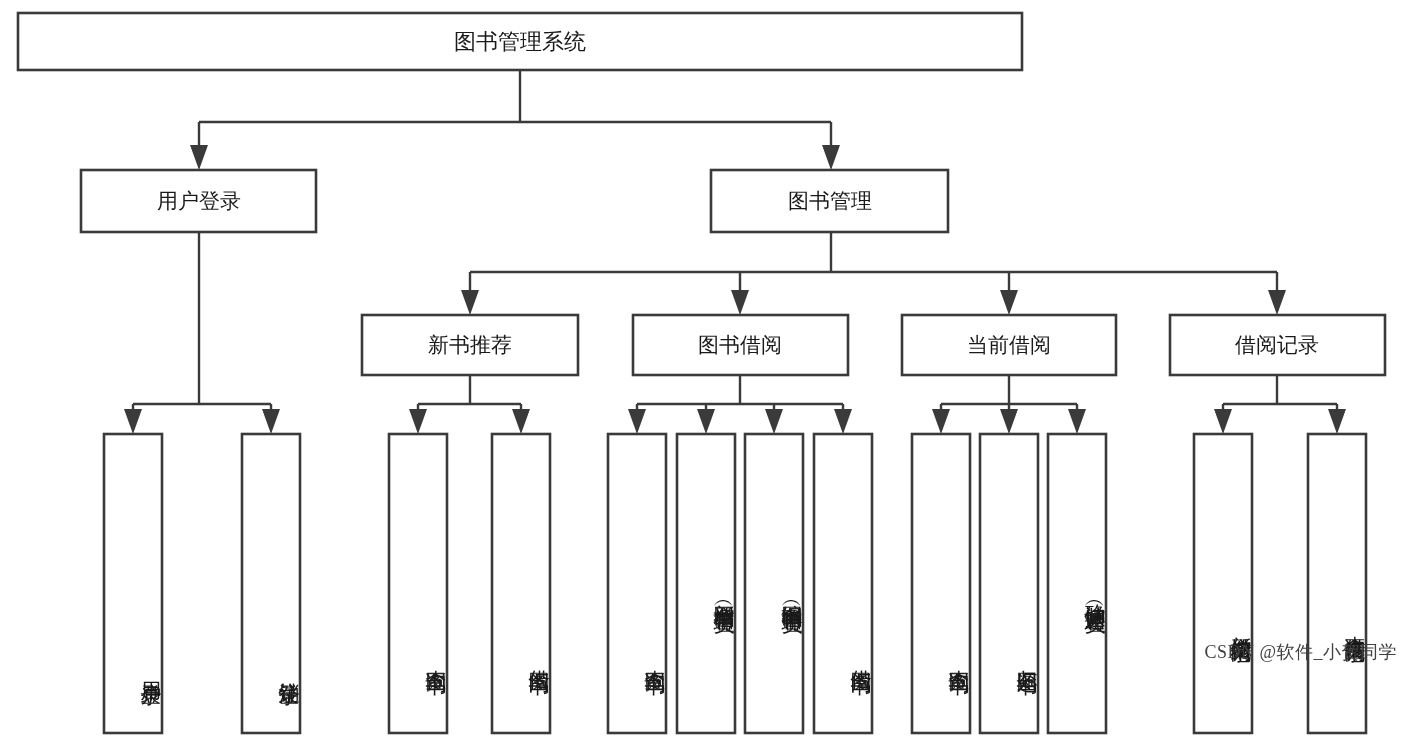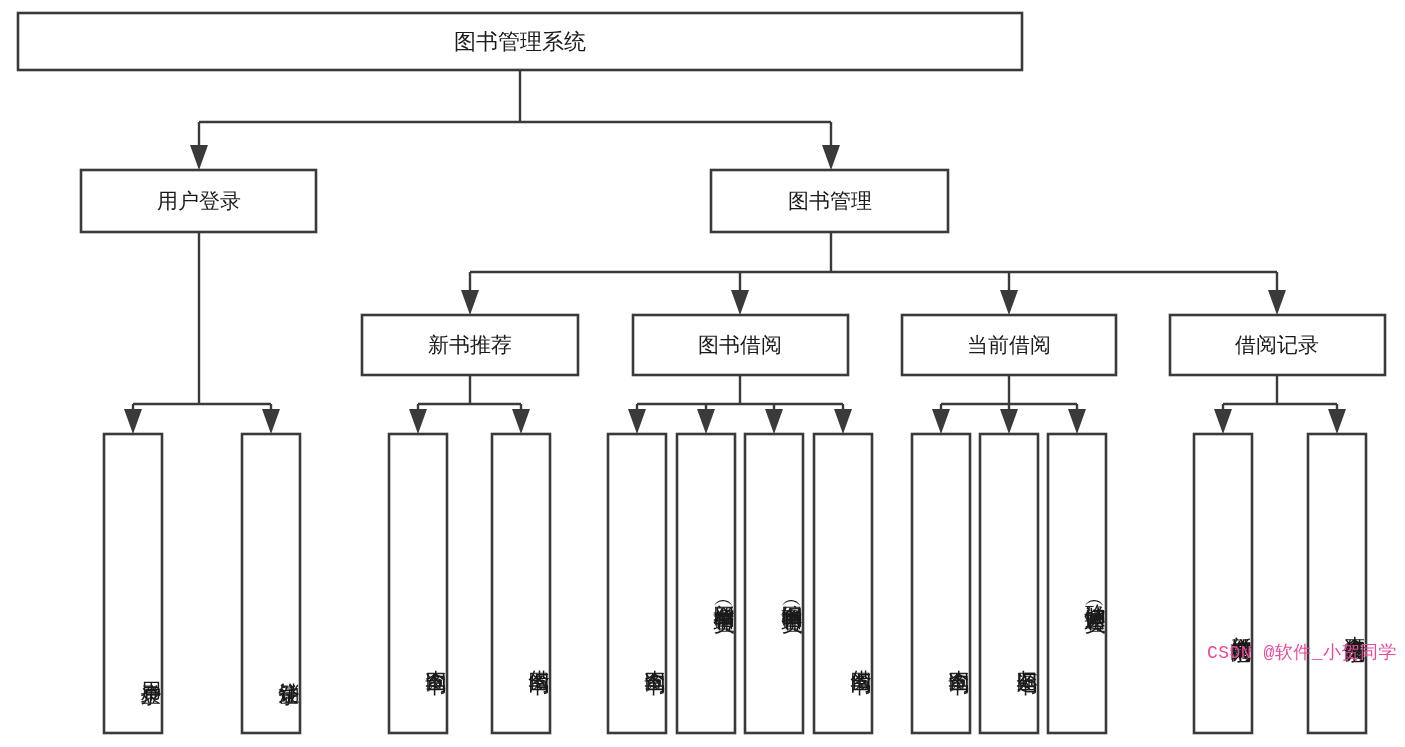--- a/index.html
+++ b/index.html
@@ -66,23 +66,23 @@
     text-align: center;
     display: flex;
     align-items: flex-start;
     justify-content: center;
     pointer-events: none;
   }
   .watermark {
     position: absolute;
     right: 8px;
     bottom: 6px;
-    font-family: Liberation Mono, monospace;
+    font-family: Liberation Serif, serif;
     font-size: 18px;
-    color: #ec4899;
+    color: #404040;
     letter-spacing: 0.5px;
     white-space: nowrap;
   }
 </style>
 </head>
 <body>
 
 <div id="diagram-root">
 
   <svg class="diagram-canvas" viewBox="0 0 1405 747" xmlns="http://www.w3.org/2000/svg">

